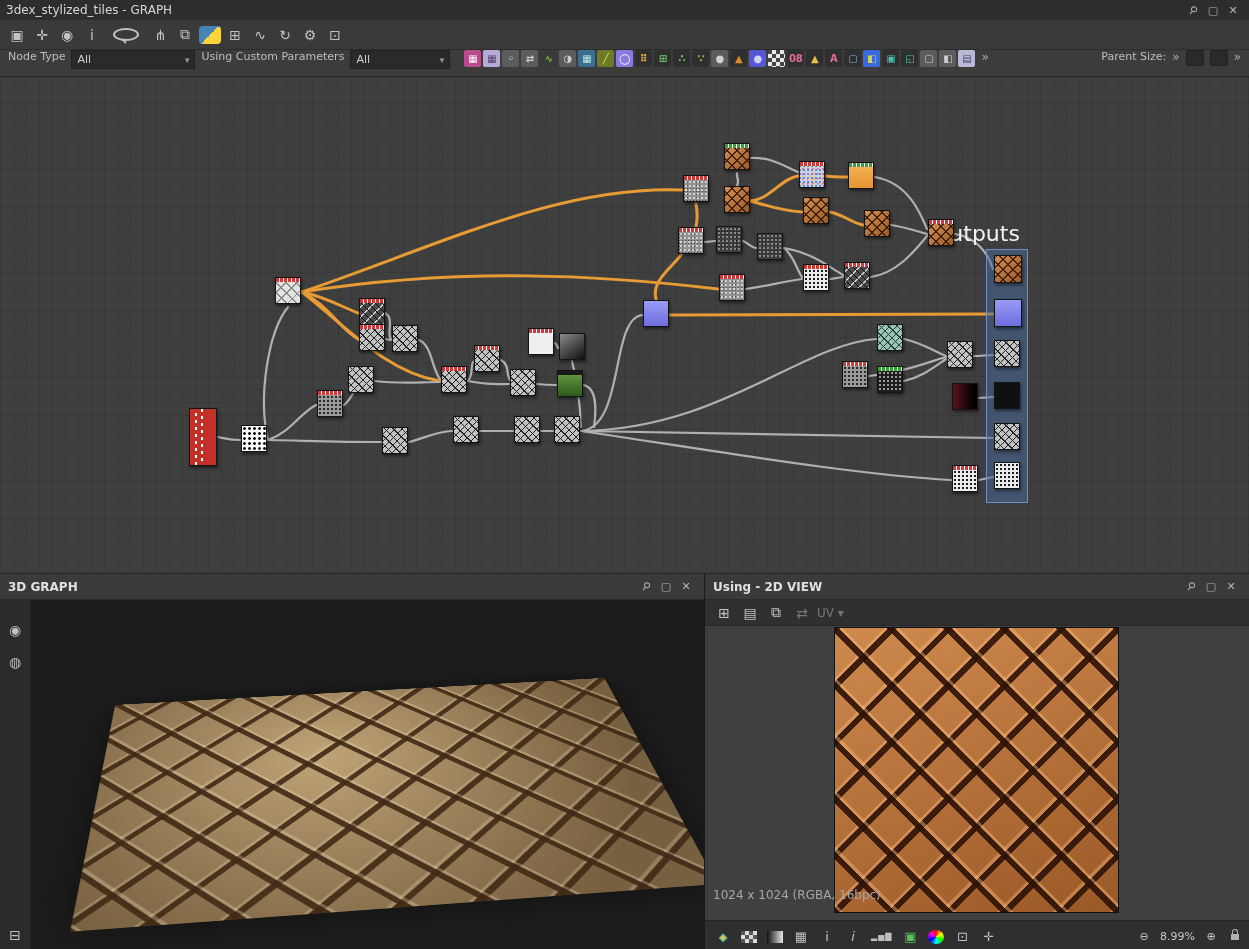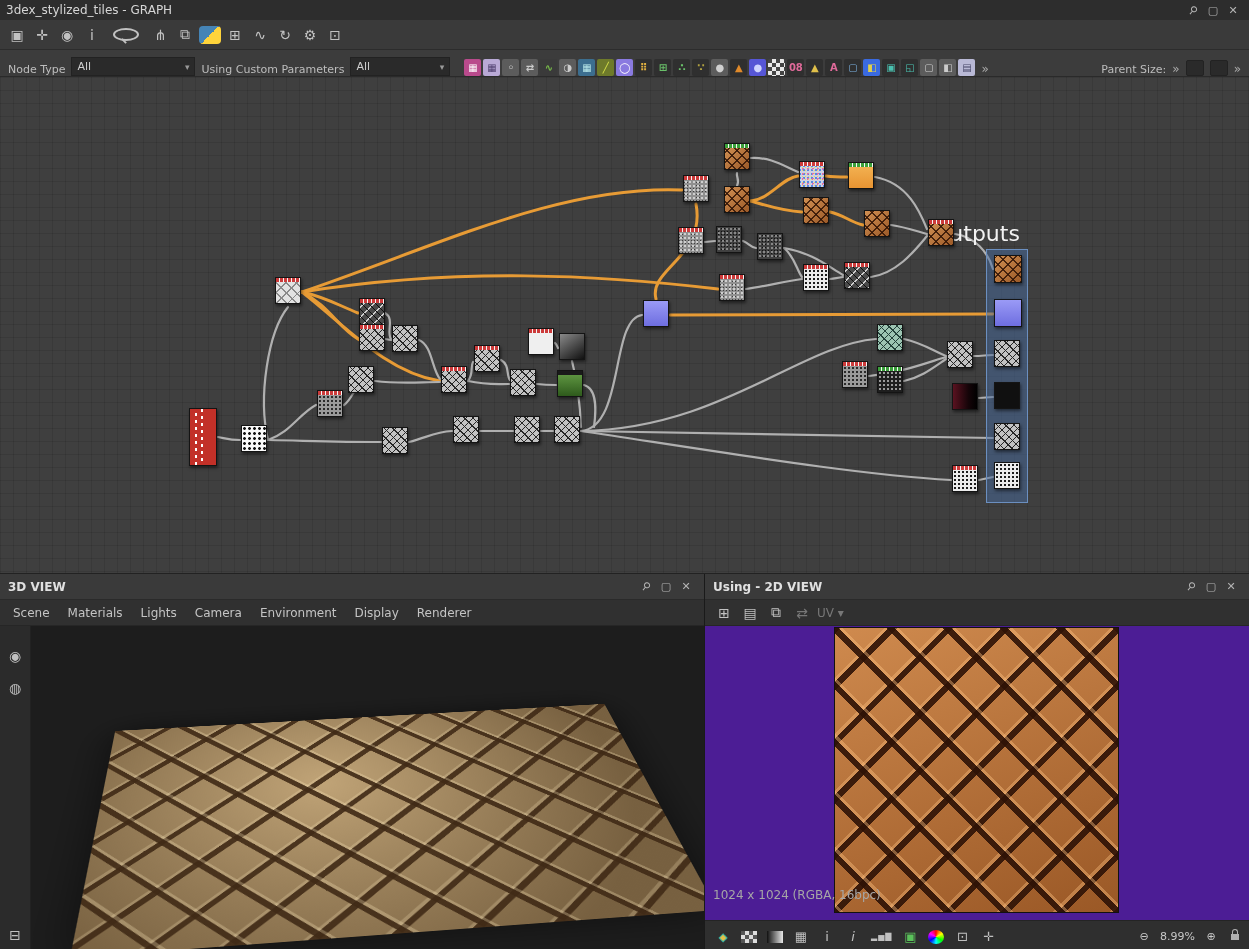--- a/index.html
+++ b/index.html
@@ -19,21 +19,21 @@
   .ticon{min-width:22px;height:22px;display:inline-flex;align-items:center;justify-content:center;
          color:#c2c2c2;font-size:14px;border-radius:3px}
   .css-python{width:18px;height:18px;border-radius:4px;
               background:linear-gradient(135deg,#4584b6 50%,#ffd43b 50%)}
   .css-search{width:9px;height:9px;border:2px solid #c2c2c2;border-radius:50%;position:relative;margin:0 7px}
   .css-search::after{content:"";position:absolute;width:2px;height:6px;background:#c2c2c2;
                      left:8px;top:8px;transform:rotate(-45deg)}
 
   
   #filterbar{height:26px;background:#3c3c3c;border-bottom:1px solid #2a2a2a;display:flex;
-             align-items:flex-end;padding:0 8px;font-size:11px;gap:6px}
+             align-items:flex-start;padding:0 8px;font-size:11px;gap:6px}
   .lbl{color:#bdbdbd;white-space:nowrap}
   .dd{background:#2a2a2a;border:1px solid #222;height:17px;display:flex;align-items:center;
       padding:0 5px;color:#d0d0d0;width:112px;justify-content:space-between}
   .dd.small{width:88px}
   .caret{color:#999;font-style:normal;font-size:9px}
   #cat-icons{display:flex;gap:2px;margin-left:8px}
   .cicon{width:17px;height:17px;display:inline-flex;align-items:center;justify-content:center;
          font-size:10px;border-radius:2px;font-weight:bold;line-height:1}
   .css-checker{background:repeating-conic-gradient(#e8e8e8 0 25%,#444 0 50%) 0 0/8px 8px}
   .chev{color:#aaa;font-size:12px}
@@ -125,21 +125,21 @@
         rgba(0,0,0,0) 6px 42px, rgba(64,42,22,.9) 42px 45px),
       repeating-linear-gradient(-45deg, rgba(64,42,22,.9) 0 3px, rgba(255,235,190,.22) 3px 6px,
         rgba(0,0,0,0) 6px 42px, rgba(64,42,22,.9) 42px 45px),
       radial-gradient(circle at 40% 35%, rgba(255,240,200,.25), rgba(0,0,0,.3) 78%);
     box-shadow:0 0 40px rgba(0,0,0,.5)}
 
   #toolbar2d{height:25px;background:#303030;display:flex;align-items:center;gap:4px;padding:0 8px;
              font-size:12px;color:#c4c4c4;border-bottom:1px solid #262626;flex:none}
   #toolbar2d-icons{display:flex;gap:4px;align-items:center}
   .dim{color:#777}
-  #viewport2d{flex:1;background:#4c1d95;position:relative;overflow:hidden}
+  #viewport2d{flex:1;background:#404040;position:relative;overflow:hidden}
   #tex2d{position:absolute;left:130px;top:2px;width:283px;height:284px;
     background-color:#b5713a;
     background-image:
       repeating-linear-gradient(45deg, rgba(46,18,6,.9) 0 3px, rgba(255,195,130,.4) 3px 6px,
         rgba(0,0,0,0) 6px 37px, rgba(46,18,6,.9) 37px 40px),
       repeating-linear-gradient(-45deg, rgba(46,18,6,.9) 0 3px, rgba(255,195,130,.35) 3px 6px,
         rgba(0,0,0,0) 6px 37px, rgba(46,18,6,.9) 37px 40px),
       linear-gradient(160deg,#cf8a4e,#9a5826);
     box-shadow:0 0 0 1px #111}
   #status2d{position:absolute;left:8px;bottom:18px;font-size:12px;color:#a6a6a6}
@@ -451,35 +451,26 @@
       </div>
       <div class="node" style="left: 994px; top: 222px; width: 28px; height: 28px;">
         <div class="nb p-blue"></div>
       </div>
     </div>
 
   <div id="bottom">
 
     <div id="panel3d" class="panel">
       <div class="phead">
-        <span>3D VIEW</span>
+        <span>3D GRAPH</span>
         <span class="spacer"></span>
         <span class="wicon pin">⚲</span>
         <span class="wicon">▢</span>
         <span class="wicon">✕</span>
       </div>
-      <div id="menubar3d">
-          <span class="menu-item">Scene</span>
-          <span class="menu-item">Materials</span>
-          <span class="menu-item">Lights</span>
-          <span class="menu-item">Camera</span>
-          <span class="menu-item">Environment</span>
-          <span class="menu-item">Display</span>
-          <span class="menu-item">Renderer</span>
-        </div>
       <div id="viewport3d">
         <div id="strip3d">
           <span id="strip3d-top" style="display:flex;flex-direction:column;gap:16px;align-items:center">
               <span class="sicon">◉</span>
               <span class="sicon">◍</span>
             </span>
           <span class="spacer"></span>
           <span id="strip3d-bottom"><span class="sicon">⊟</span></span>
         </div>
         <div id="canvas3d">

